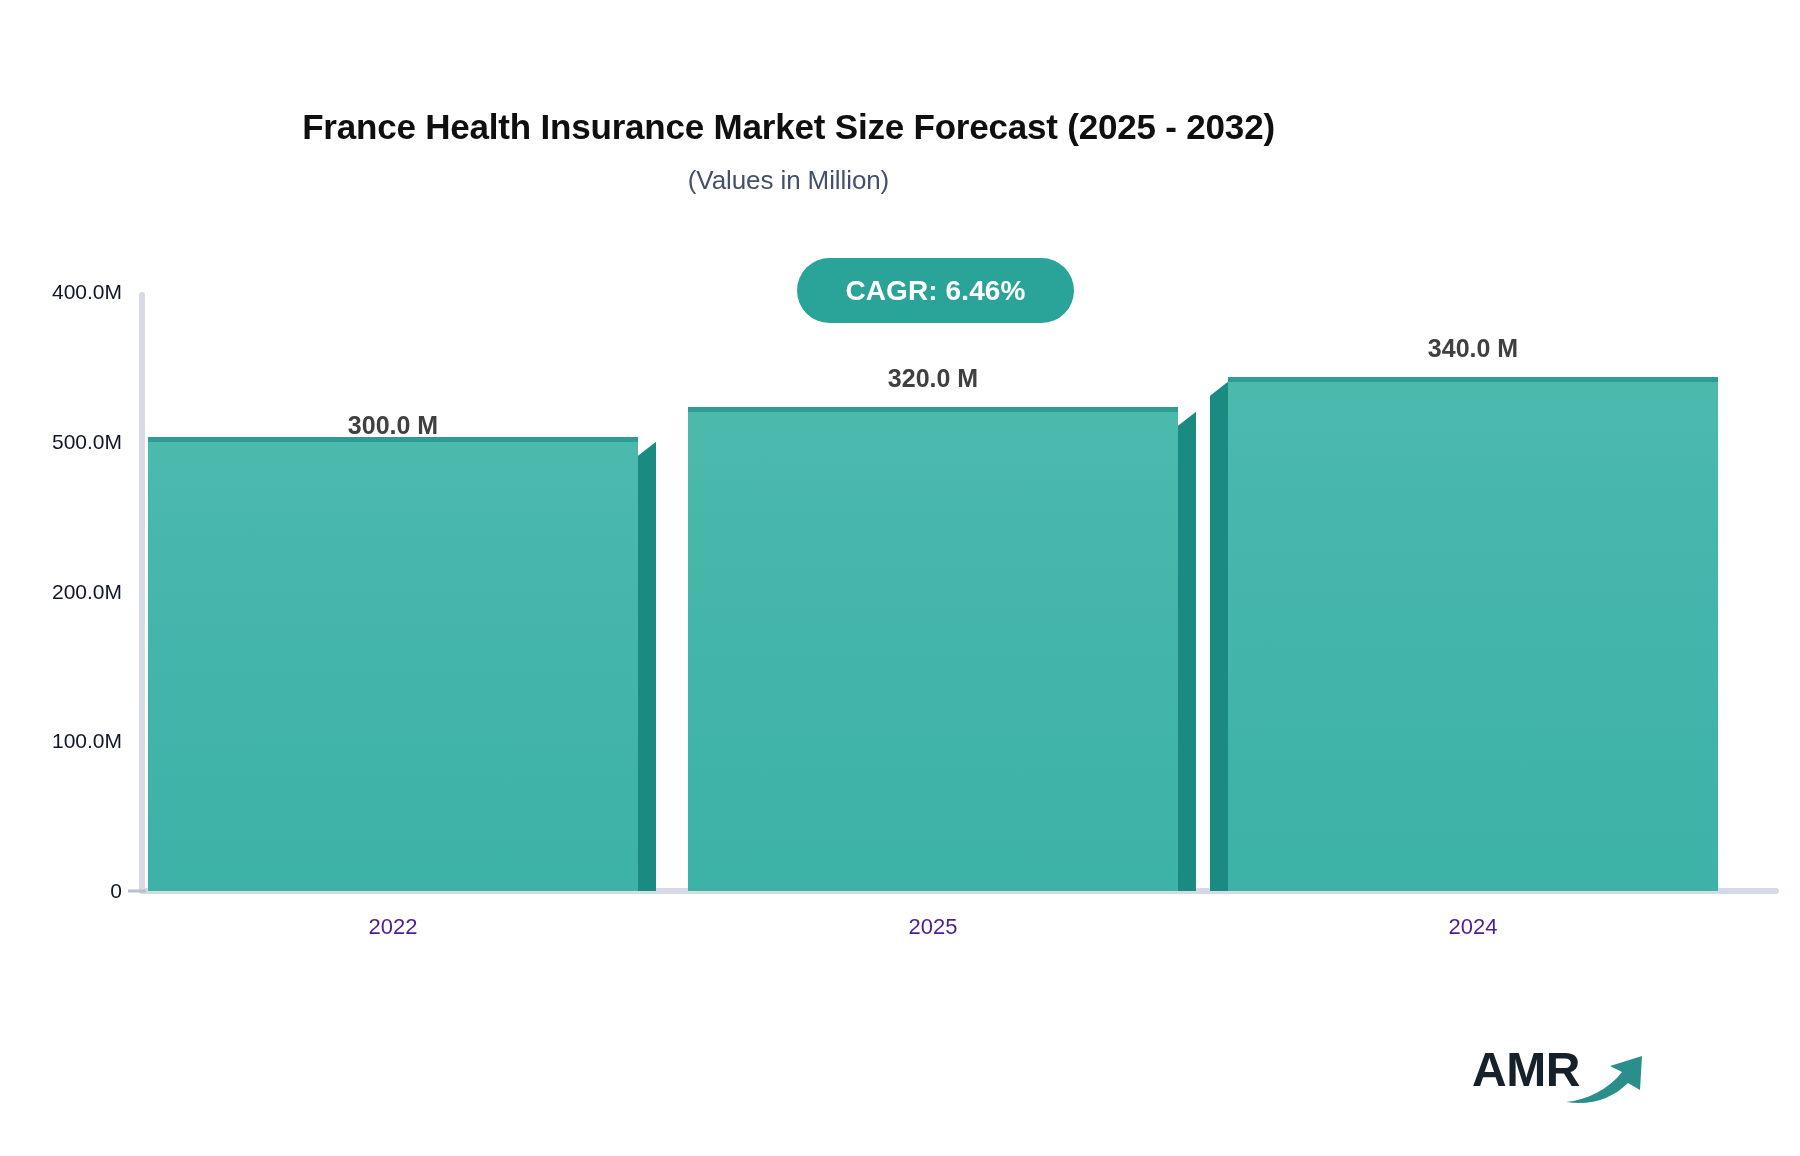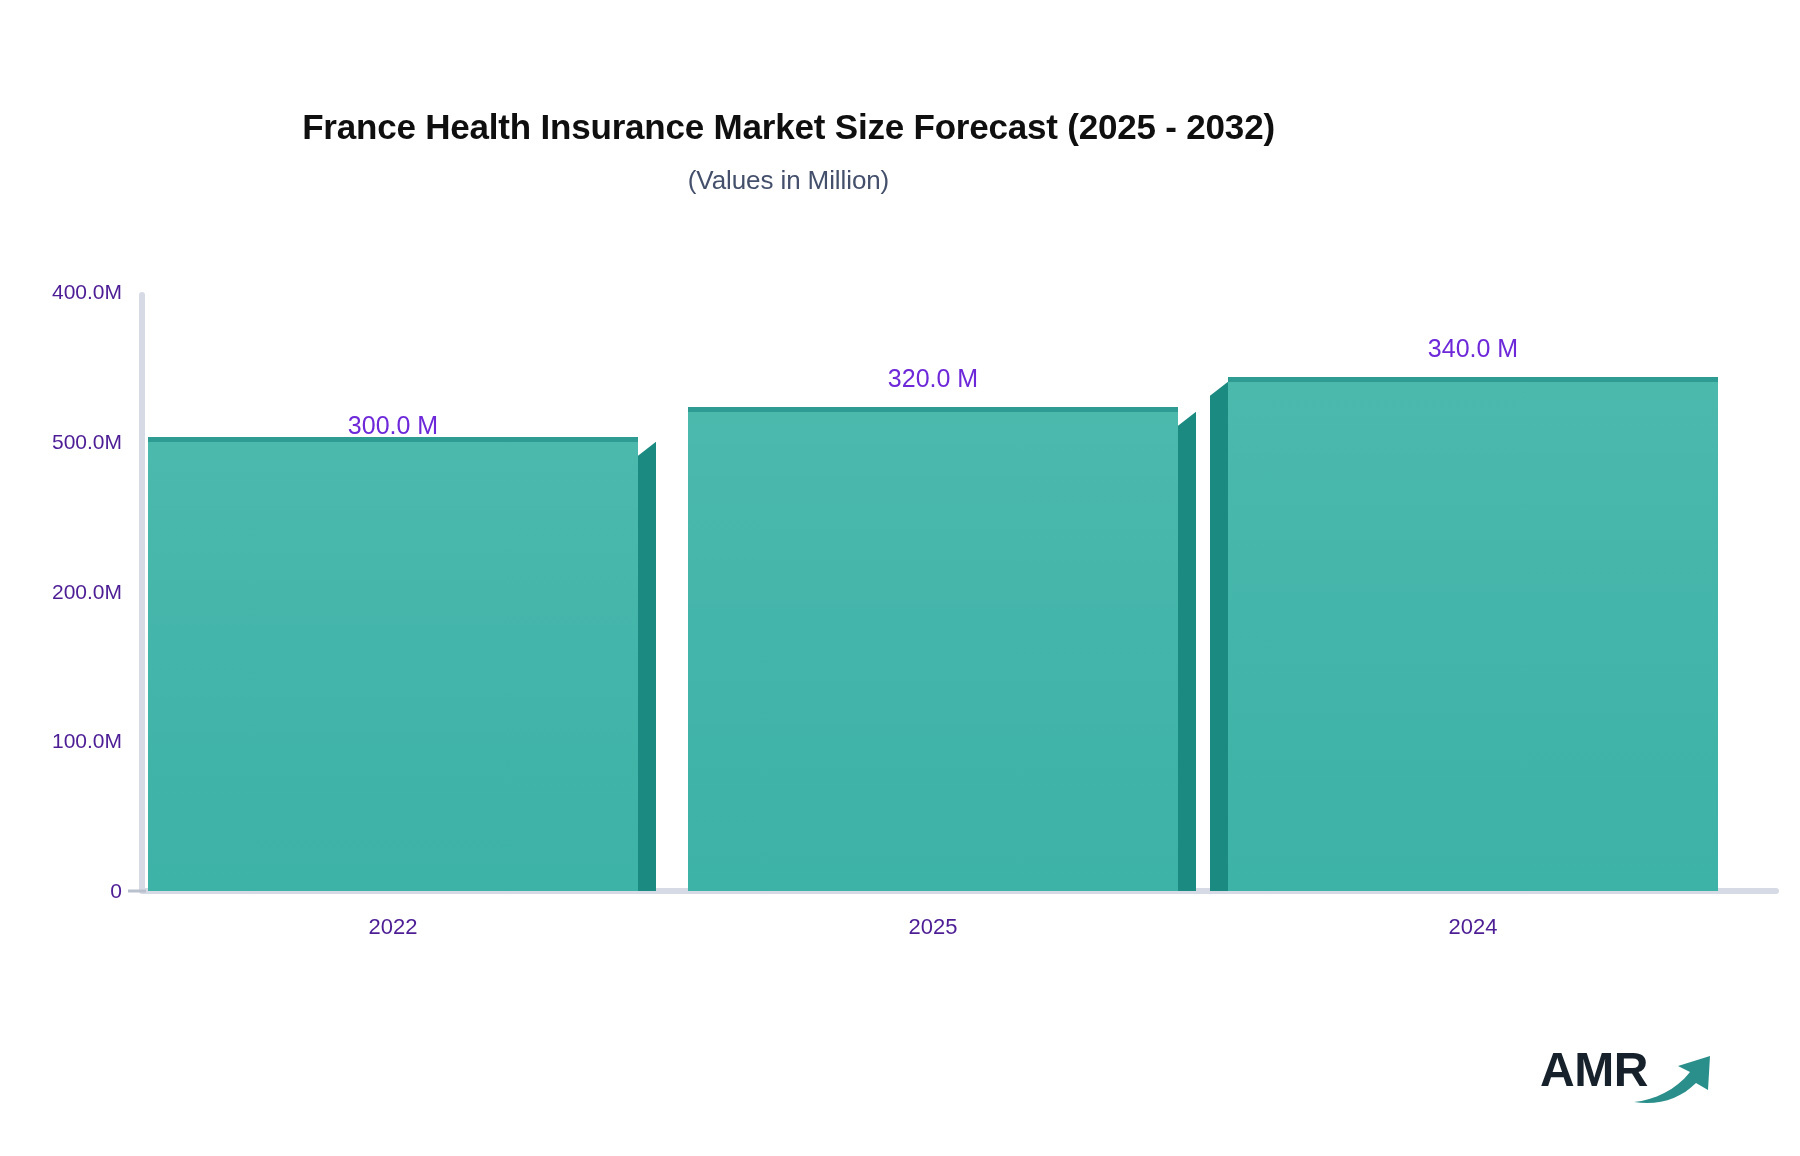--- a/index.html
+++ b/index.html
@@ -92,21 +92,21 @@
     background: #d6dae4;
     border-radius: 3px;
   }
 
   .y-tick-label {
     position: absolute;
     right: 0;
     width: 120px;
     text-align: right;
     font-size: 21px;
-    color: #4c1d95;
+    color: #0f172a;
     transform: translateY(-50%);
     white-space: nowrap;
   }
   .y-ticks {
     position: absolute;
     left: 0px;
     top: 0px;
     width: 122px;
     height: 1156px;
   }
@@ -151,39 +151,40 @@
     left: -18px;
     bottom: 0;
     width: 18px;
     background: #1b8a80;
     clip-path: polygon(100% 0, 0 14px, 0 100%, 100% 100%);
   }
 
   .bar-value {
     position: absolute;
     font-size: 25px;
-    color: #6d28d9;
+    color: #404040;
     text-align: center;
     white-space: nowrap;
     transform: translateX(-50%);
+    font-weight: bold;
   }
   .cat-label {
     position: absolute;
     font-size: 22px;
     color: #4c1d95;
     text-align: center;
     white-space: nowrap;
     transform: translateX(-50%);
     top: 914px;
   }
 
   
   .amr-logo {
     position: absolute;
-    left: 1540px;
+    left: 1472px;
     top: 1046px;
     width: 176px;
     height: 64px;
   }
   .amr-text {
     position: absolute;
     left: 0;
     top: 0;
     font-size: 48px;
     font-weight: bold;
@@ -202,20 +203,23 @@
 </head>
 <body>
 
 <div id="chart-root">
 
   <div class="title-block">
     <div class="chart-title">France Health Insurance Market Size Forecast (2025 - 2032)</div>
     <div class="chart-subtitle">(Values in Million)</div>
   </div>
 
+  <div class="cagr-badge">
+    <span>CAGR: 6.46%</span>
+  </div>
 
   <div class="plot">
     <div class="y-axis-line"></div>
     <div class="x-axis-line"></div>
     <div class="y-ticks" id="y-ticks">
         <div class="y-tick-label" style="top: 292px;">400.0M</div>
         <div class="y-tick-label" style="top: 441.75px;">500.0M</div>
         <div class="y-tick-label" style="top: 591.5px;">200.0M</div>
         <div class="y-tick-label" style="top: 741.25px;">100.0M</div>
         <div class="y-tick-label" style="top: 891px;">0</div>

